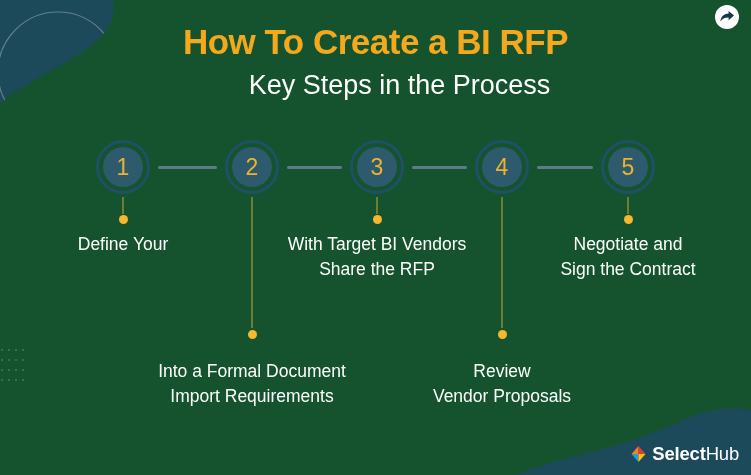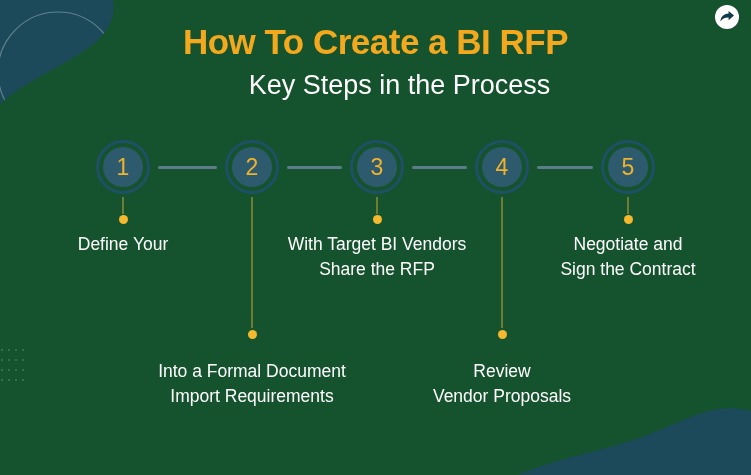--- a/index.html
+++ b/index.html
@@ -178,14 +178,25 @@
   <div class="step-circle" style="left:601px;">
     <div class="inner">5</div>
   </div>
   <div class="stem short" style="left:627px;"></div>
   <div class="dot" style="left:624px;top:215px;"></div>
   <div class="step-label short" style="left:508px;">
     <div>Negotiate and</div>
     <div>Sign the Contract</div>
   </div>
 
+  <div class="logo">
+    <svg width="17" height="18" viewBox="0 0 16 18">
+      <polygon points="8,1 1,9 8,9" fill="#F5821F"></polygon>
+      <polygon points="8,1 15,9 8,9" fill="#E03C31"></polygon>
+      <polygon points="1,9 8,17 8,9" fill="#2E9BD6"></polygon>
+      <polygon points="15,9 8,17 8,9" fill="#FFC20E"></polygon>
+    </svg>
+    <div class="logo-text">
+      <span class="bold">Select</span><span class="light">Hub</span>
+    </div>
+  </div>
 
 </div>
 
 </body></html>

